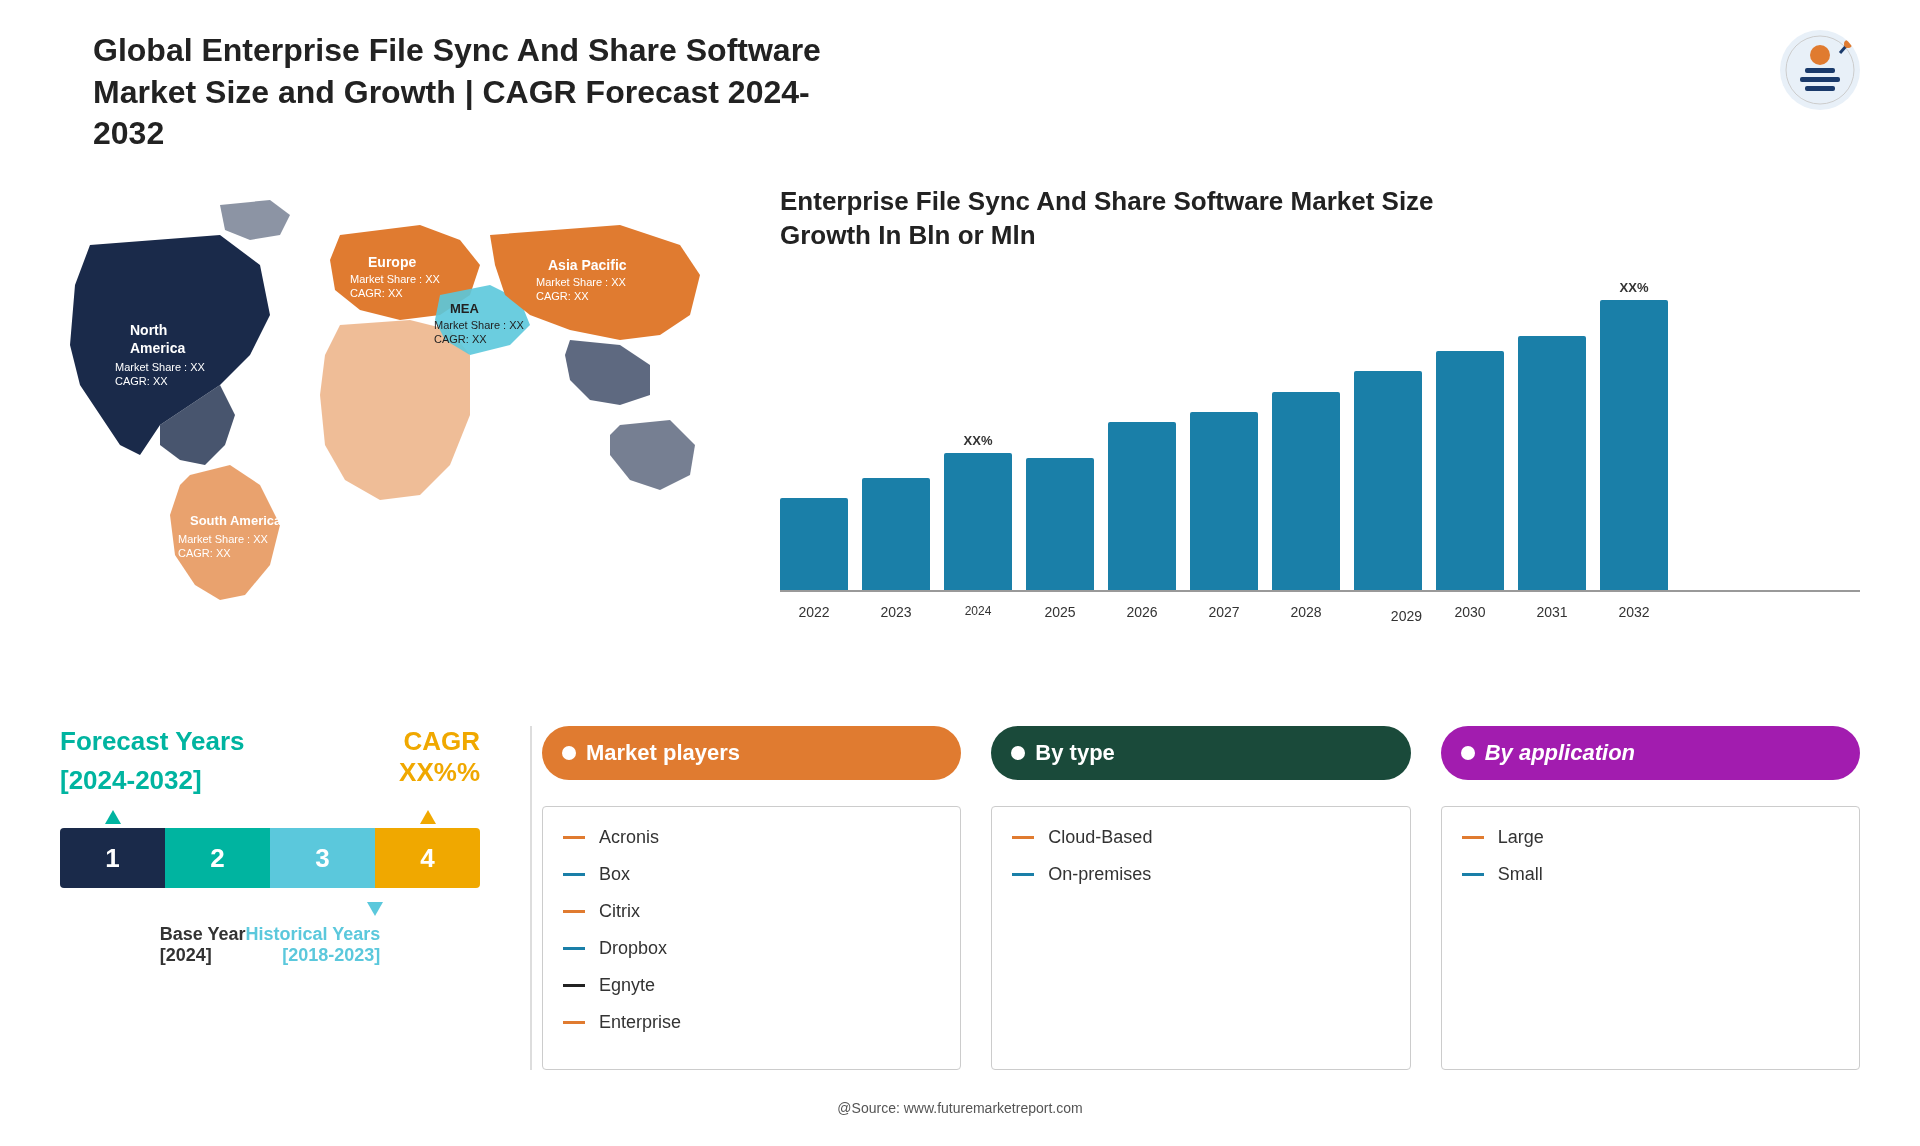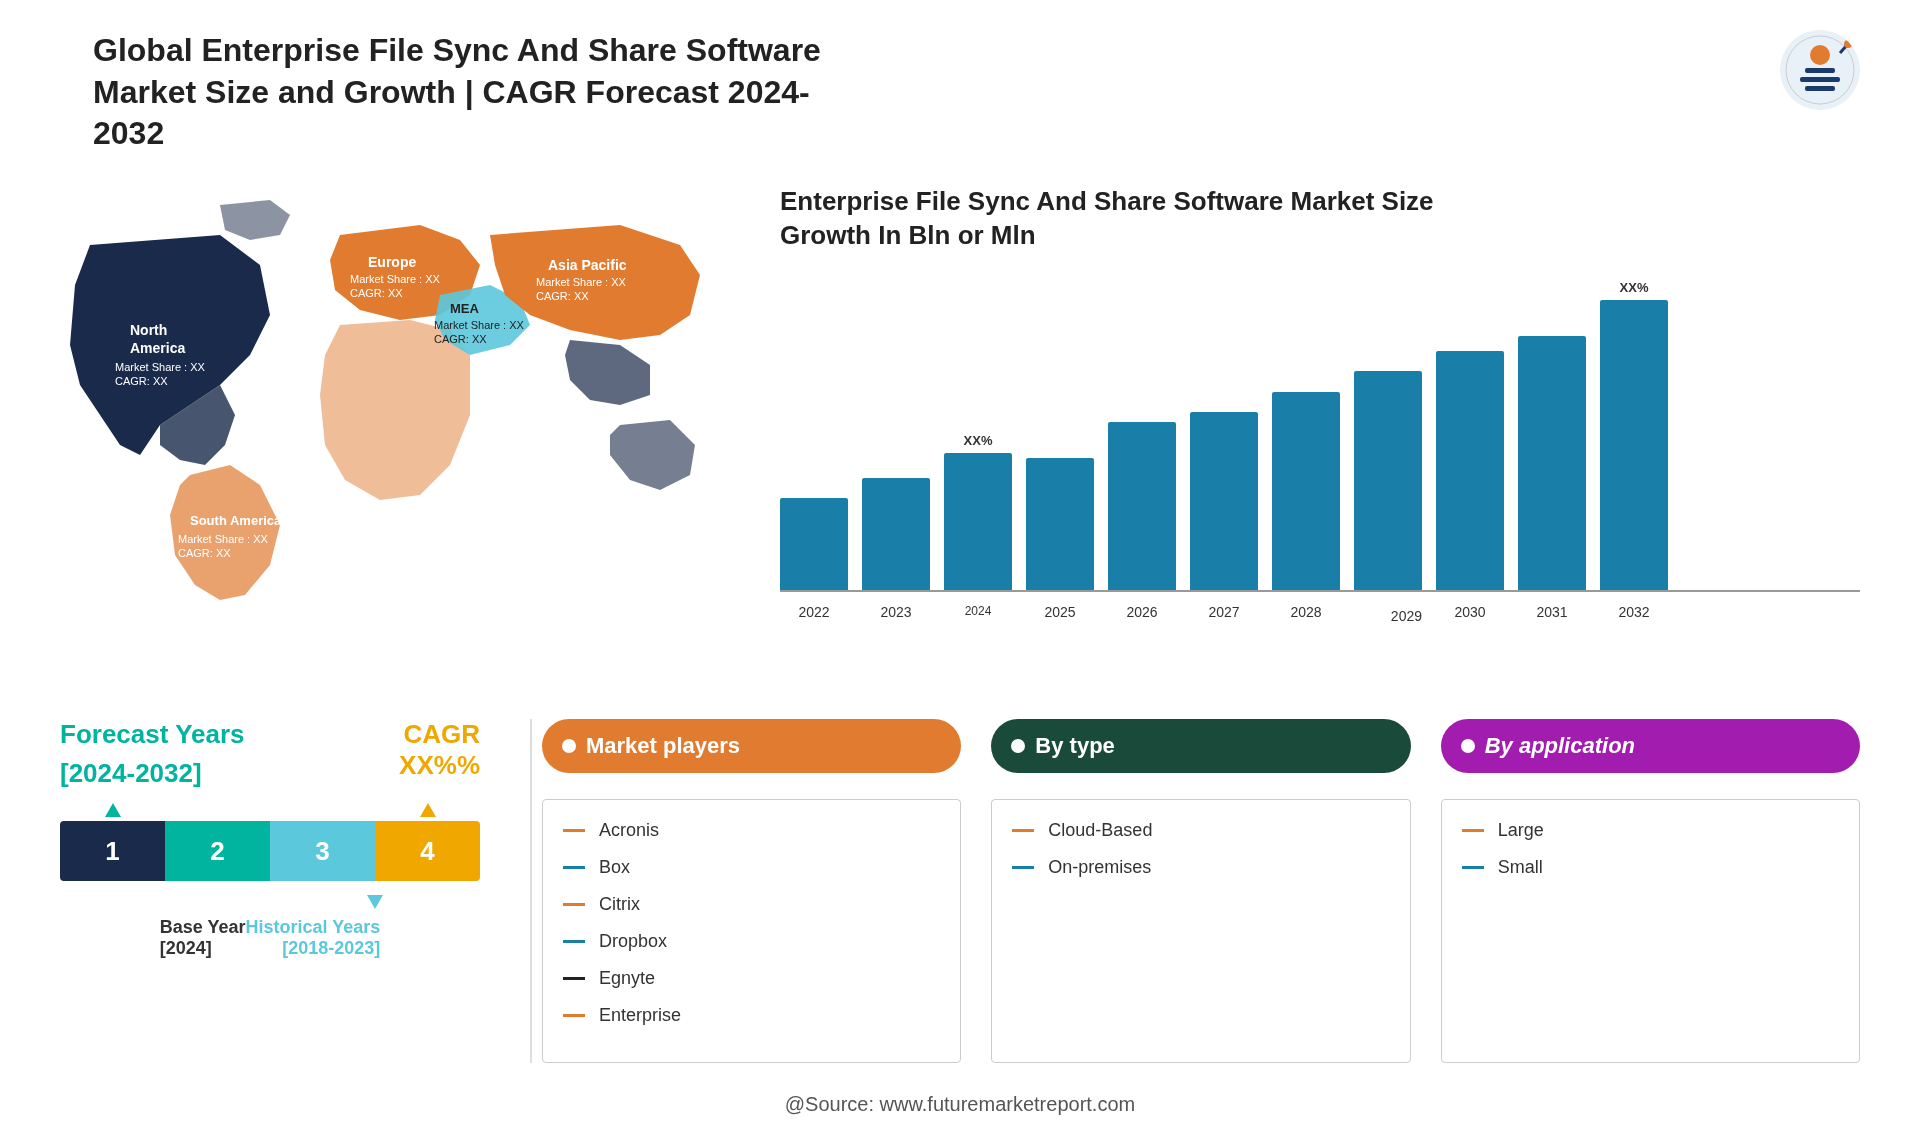--- a/index.html
+++ b/index.html
@@ -233,21 +233,21 @@
       flex-shrink: 0;
     }
     .dash-orange { background: #e07b30; }
     .dash-blue { background: #1a7fa8; }
     .dash-dark { background: #222; }
 
     
     .source-footer {
       text-align: center;
       margin-top: 30px;
-      font-size: 20px;
+      font-size: 14px;
       color: #555;
     }
   </style>
 </head>
 <body>
 
 <div class="page-wrapper">
 
   <div class="header">
     <h1 class="header-title">Global Enterprise File Sync And Share Software Market Size and Growth | CAGR Forecast 2024-2032</h1>

